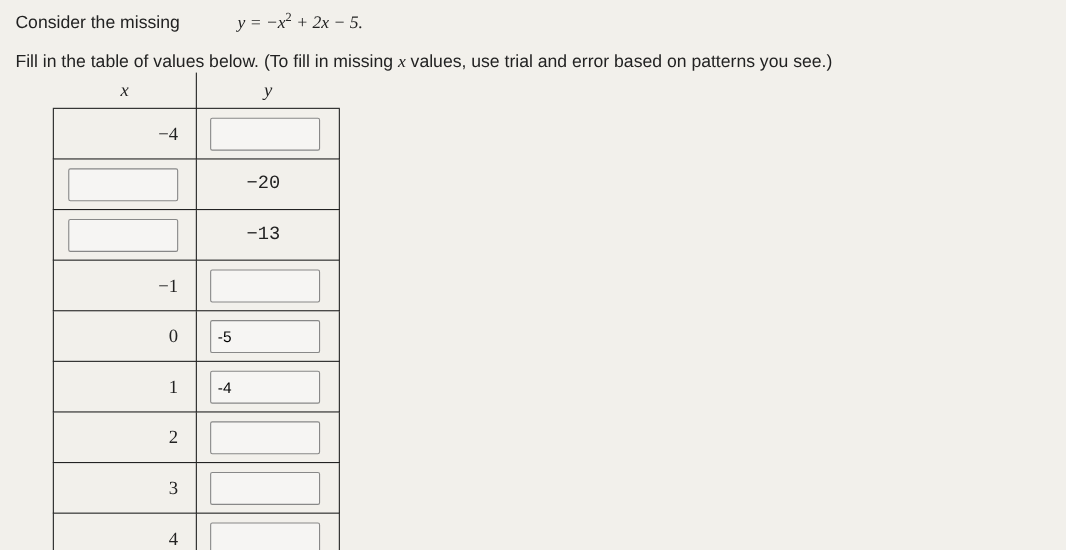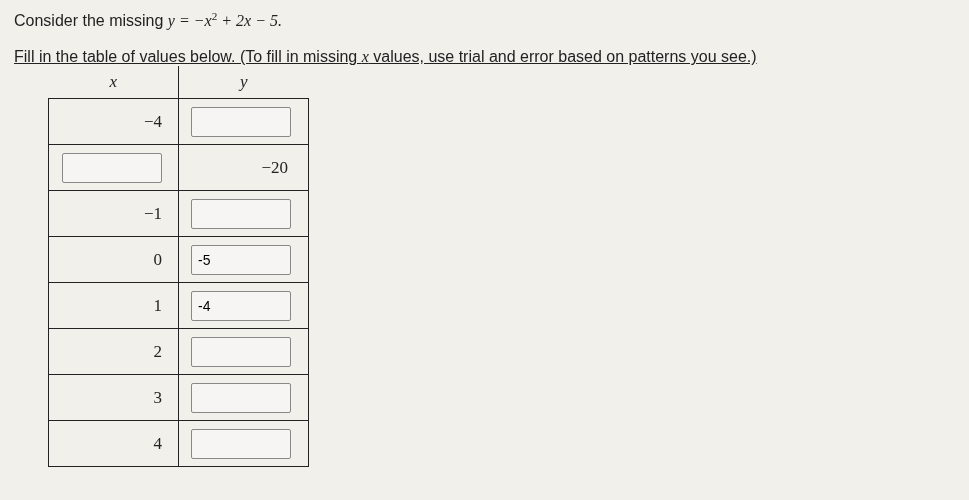--- a/index.html
+++ b/index.html
@@ -11,25 +11,25 @@
       padding: 10px 14px;
       color: #222;
     }
     .prompt-line {
       font-size: 16px;
       margin-bottom: 18px;
     }
     .prompt-line .math {
       font-family: 'Times New Roman', serif;
       font-style: italic;
+      margin-left: 48px;
     }
     .instruction {
       font-size: 16px;
       margin-bottom: 0;
-      text-decoration: underline;
     }
     .instruction .math {
       font-family: 'Times New Roman', serif;
       font-style: italic;
     }
     table {
       border-collapse: collapse;
       margin-left: 34px;
       background: #f2f0eb;
     }
@@ -50,21 +50,21 @@
       height: 46px;
       width: 130px;
       vertical-align: middle;
     }
     td.xcell { text-align: right; padding-right: 16px; font-size: 16px; font-family: 'Times New Roman', serif; }
     td.ycell { text-align: left; padding-left: 12px; }
     .static-val {
       font-family: 'Times New Roman', serif;
       font-size: 17px;
     }
-    .ycell .static-val { display:block; text-align:right; padding-right:14px; }
+    .ycell .static-val { display:block; text-align:center; padding-right:14px;font-family:Liberation Mono, monospace; }
     input.cell-input {
       width: 100px;
       height: 30px;
       border: 1px solid #888;
       background: #f6f5f3;
       border-radius: 2px;
       font-size: 14px;
       padding: 2px 6px;
       outline: none;
     }
@@ -97,20 +97,28 @@
       </tr>
       <tr>
         <td class="xcell">
           <input class="cell-input" type="text" style="">
         </td>
         <td class="ycell">
           <span class="static-val">−20</span>
         </td>
       </tr>
       <tr>
+        <td class="xcell">
+          <input class="cell-input" type="text" style="">
+        </td>
+        <td class="ycell">
+          <span class="static-val">−13</span>
+        </td>
+      </tr>
+      <tr>
         <td class="xcell"><span class="static-val">−1</span></td>
         <td class="ycell"><input class="cell-input" type="text" style=""></td>
       </tr>
       <tr>
         <td class="xcell"><span class="static-val">0</span></td>
         <td class="ycell"><input class="cell-input" type="text" value="-5" style=""></td>
       </tr>
       <tr>
         <td class="xcell"><span class="static-val">1</span></td>
         <td class="ycell"><input class="cell-input" type="text" value="-4" style=""></td>

